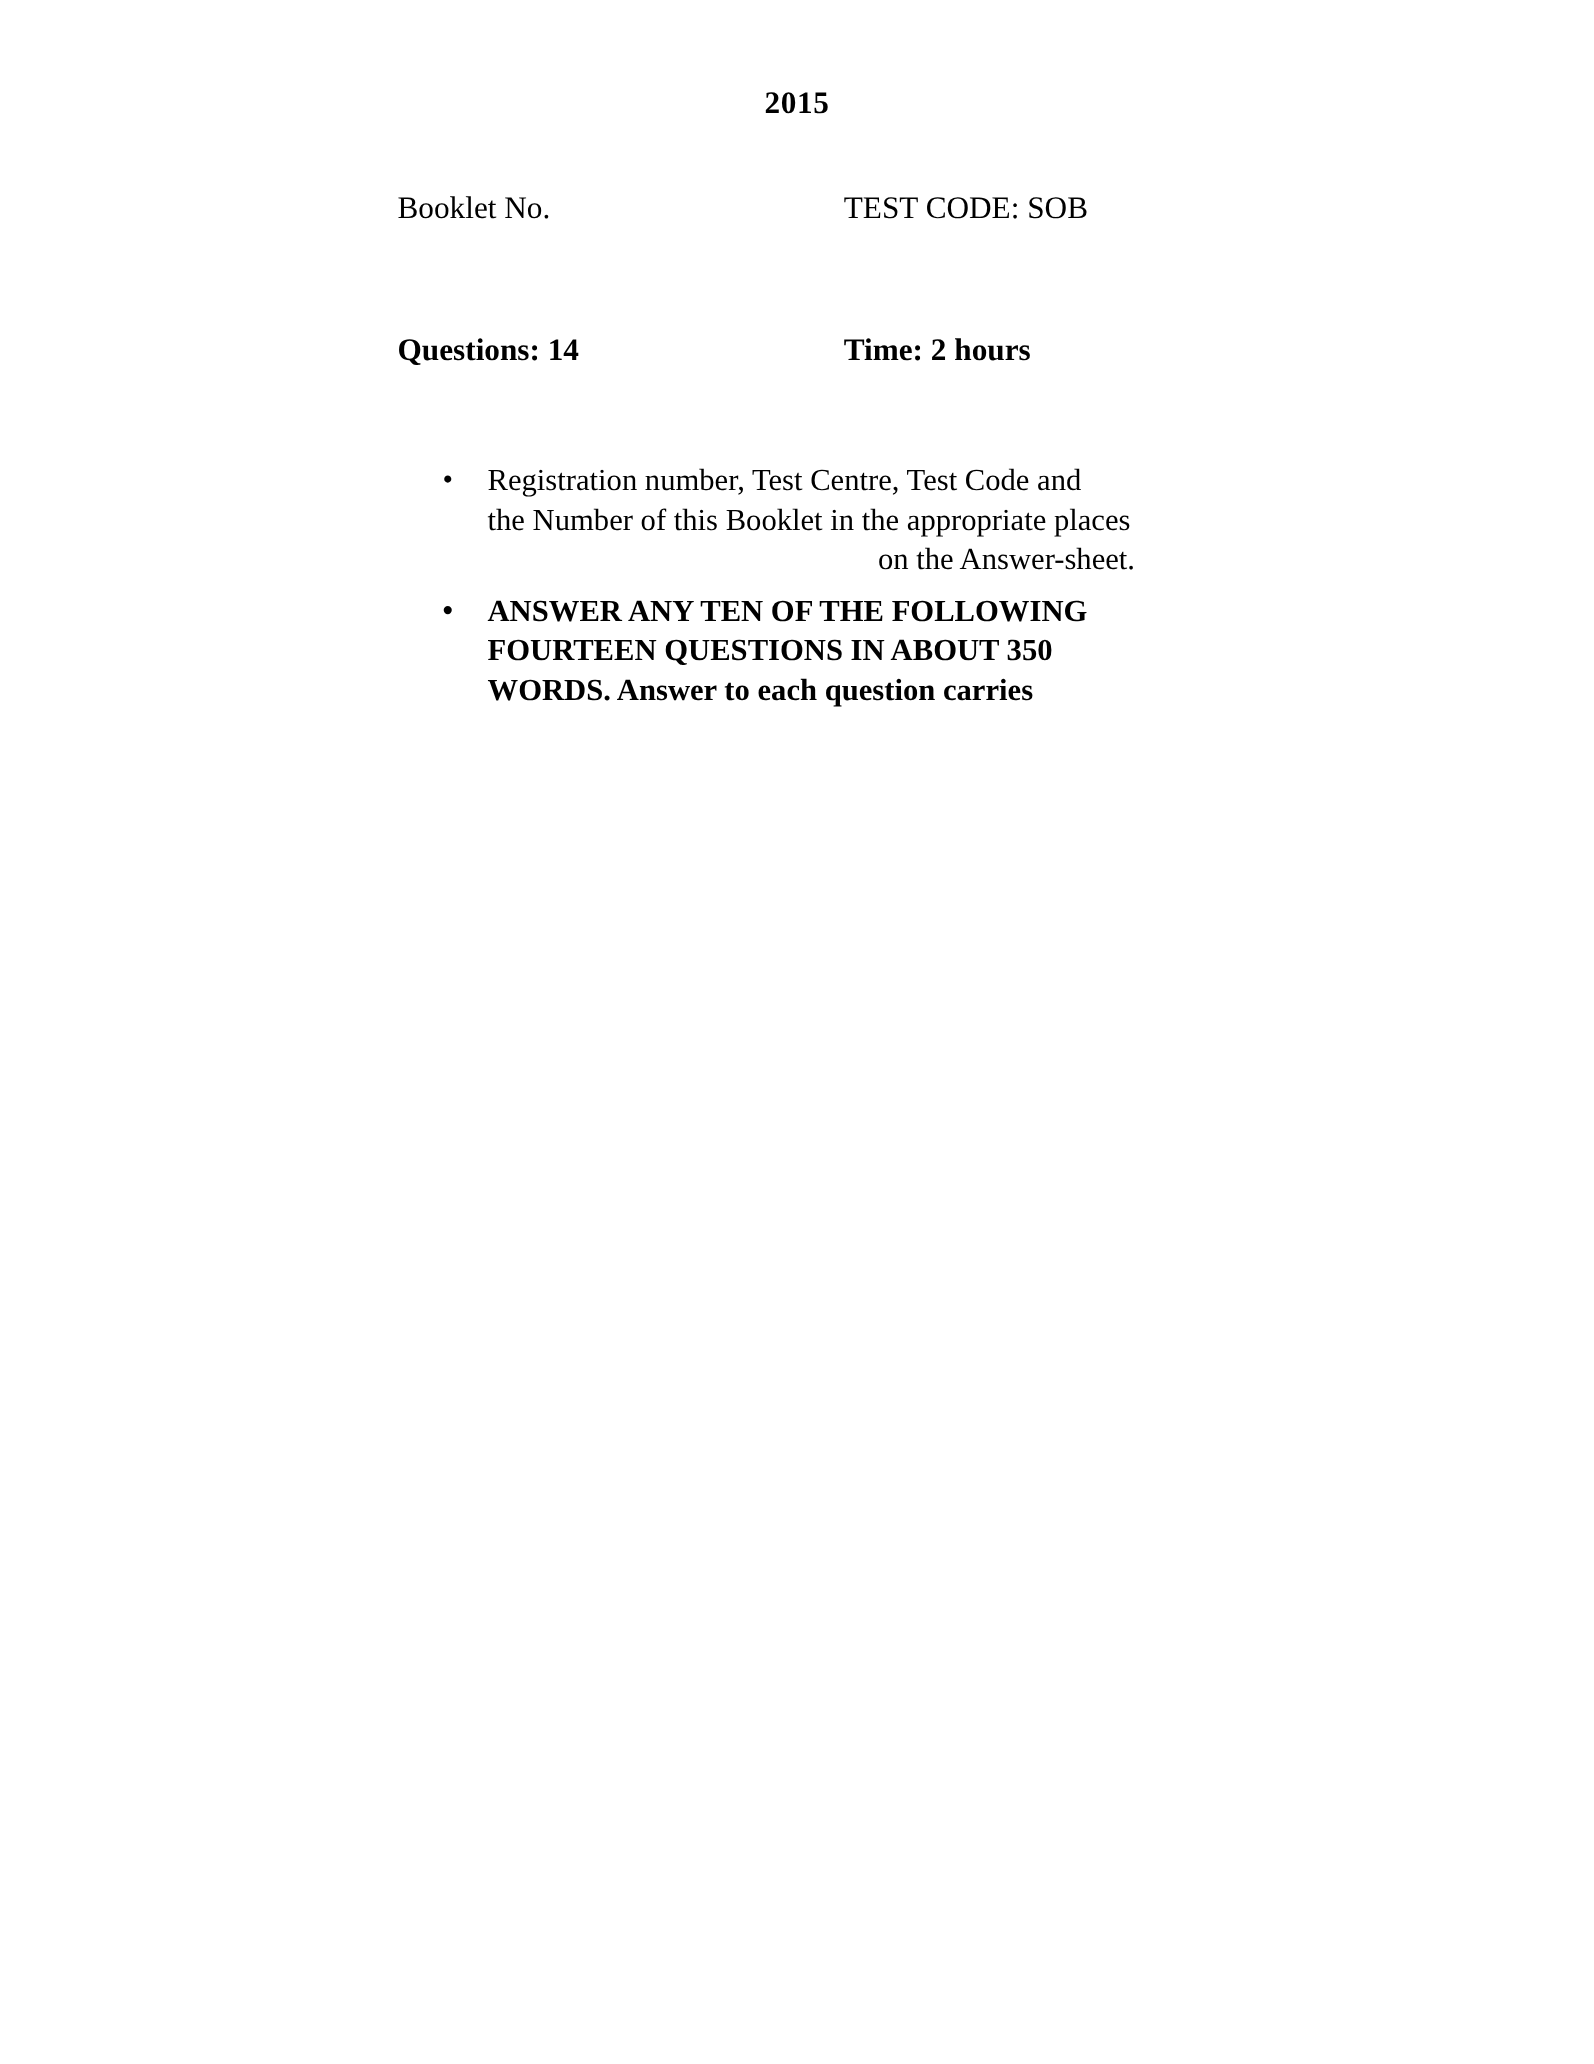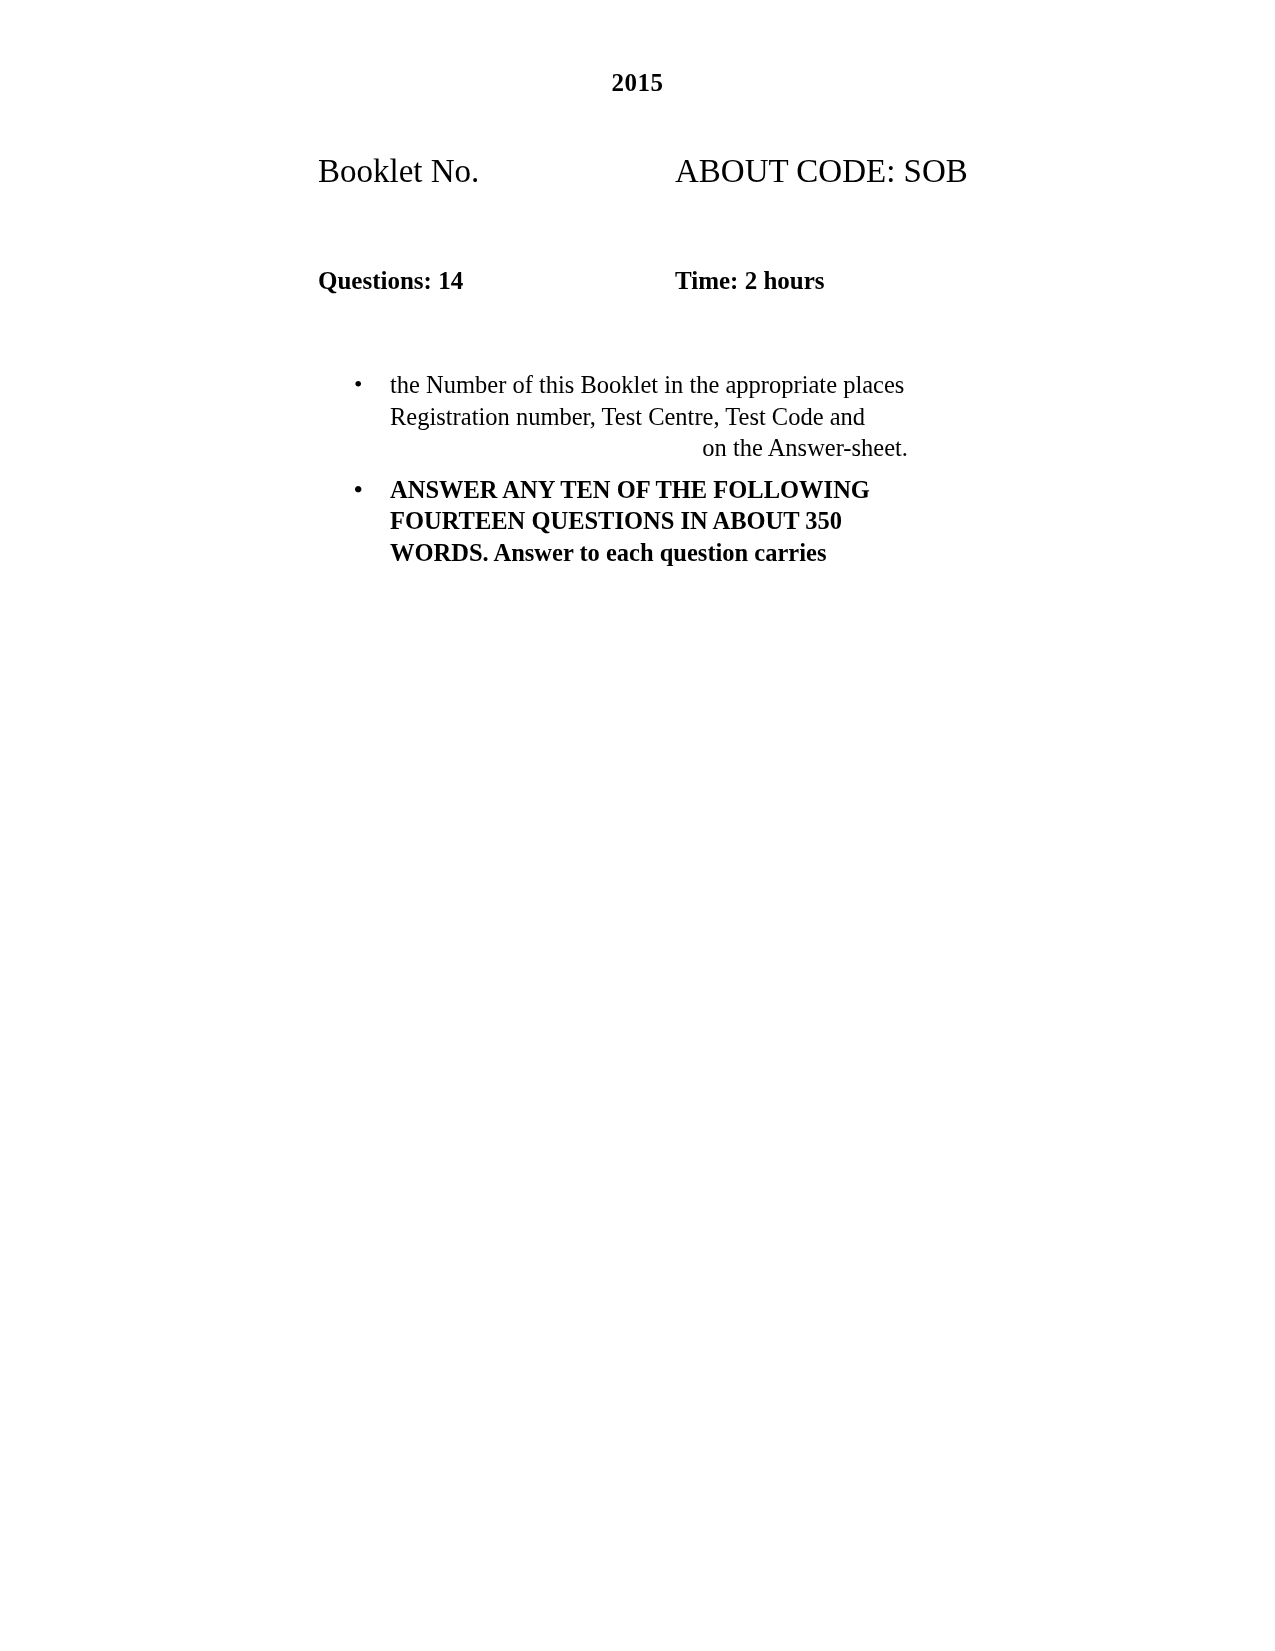--- a/index.html
+++ b/index.html
@@ -38,21 +38,21 @@
   }
   .meta-block {
     position: absolute;
     top: 152px;
     left: 318px;
     width: 700px;
   }
   .meta-row {
     position: relative;
     height: 31px;
-    font-size: 33px;
+    font-size: 25px;
   }
   .meta-left {
     position: absolute;
     left: 0;
     top: 0;
   }
   .meta-right {
     position: absolute;
     left: 357px;
     top: 0;
@@ -120,35 +120,35 @@
 <body>
 
 <div class="page">
   <div class="content">
 
     <div class="year-title">2015</div>
 
     <div class="meta-block">
       <div class="meta-row">
         <span class="meta-left">Booklet  No.</span>
-        <span class="meta-right">ABOUT CODE: SOB</span>
+        <span class="meta-right">TEST CODE: SOB</span>
       </div>
     </div>
 
     <div class="qt-block">
       <span class="qt-left">Questions: 14</span>
       <span class="qt-right">Time: 2 hours</span>
     </div>
 
     <div class="instructions">
 
       <div class="bullet-item justified">
         <span class="dot">•</span>
+        <p>Registration number, Test Centre, Test Code and</p>
         <p>the Number of this Booklet in the appropriate places</p>
-        <p>Registration number, Test Centre, Test Code and</p>
         <p class="last-line">on the Answer-sheet.</p>
       </div>
 
       <div class="bullet-item bold">
         <span class="dot">•</span>
         <p>ANSWER ANY TEN OF THE FOLLOWING</p>
         <p>FOURTEEN QUESTIONS IN ABOUT 350</p>
         <p>WORDS. Answer to each question carries</p>
       </div>
 

